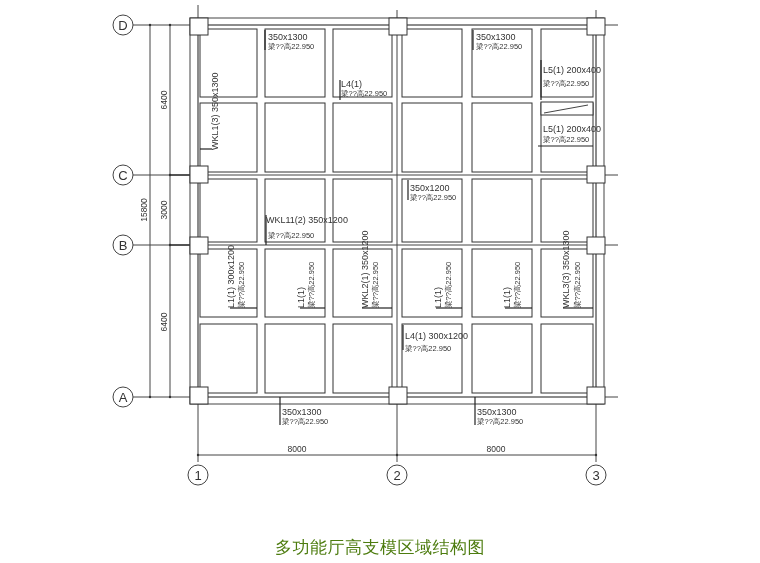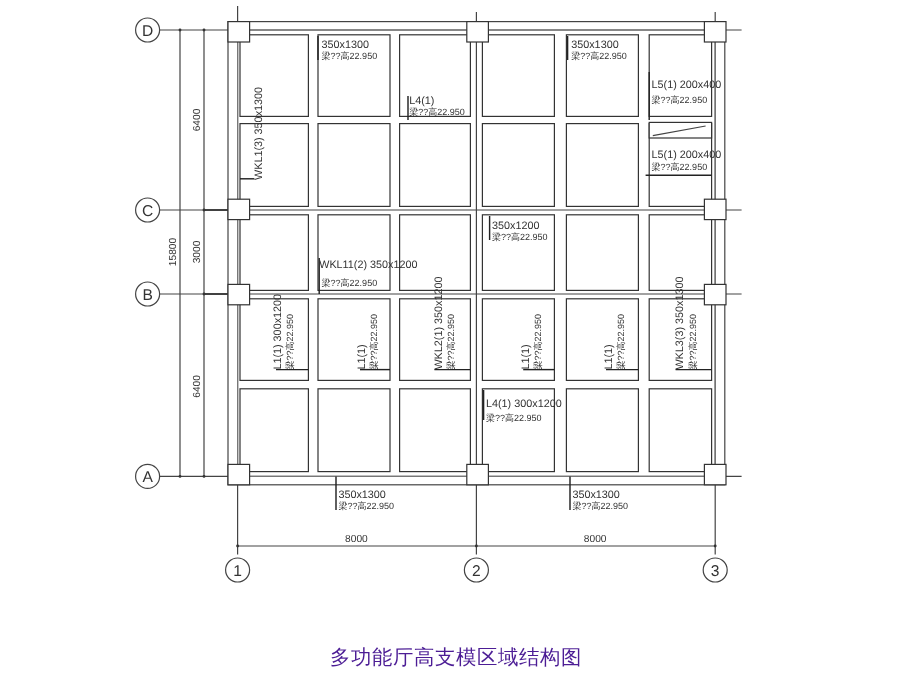--- a/index.html
+++ b/index.html
@@ -1,18 +1,18 @@
 <!DOCTYPE html>
 <html><head>
 <meta charset="utf-8">
 <style>
   html, body { margin: 0; padding: 0; background: #ffffff; }
   body { width: 760px; height: 563px; position: relative; overflow: hidden; font-family: "DejaVu Sans", sans-serif; }
   #drawing { position: absolute; left: 0; top: 0; width: 760px; height: 563px; }
-  .caption { position: absolute; left: 0; width: 760px; top: 536px; text-align: center; font-size: 17px; color: #4c1d95; letter-spacing: 0.5px; font-family: "DejaVu Sans", sans-serif; }
+  .caption { position: absolute; left: 0; width: 760px; top: 536px; text-align: center; font-size: 17px; color: #4d7c0f; letter-spacing: 0.5px; font-family: "DejaVu Sans", sans-serif; }
   svg text { font-family: "Liberation Sans", sans-serif; fill: #333; }
   .ln { stroke: #444; stroke-width: 1; fill: none; }
   .dark { stroke: #222; stroke-width: 1.2; fill: none; }
   .beam { stroke: #777; stroke-width: 1; fill: none; }
   .panel { stroke: #333; stroke-width: 1; fill: #fff; }
   .col { stroke: #333; stroke-width: 1; fill: #fff; }
   .bubble { stroke: #444; stroke-width: 1; fill: #fff; }
   .lbl { font-size: 9px; }
   .lbl-s { font-size: 7.5px; }
   .dim { font-size: 8.5px; }

